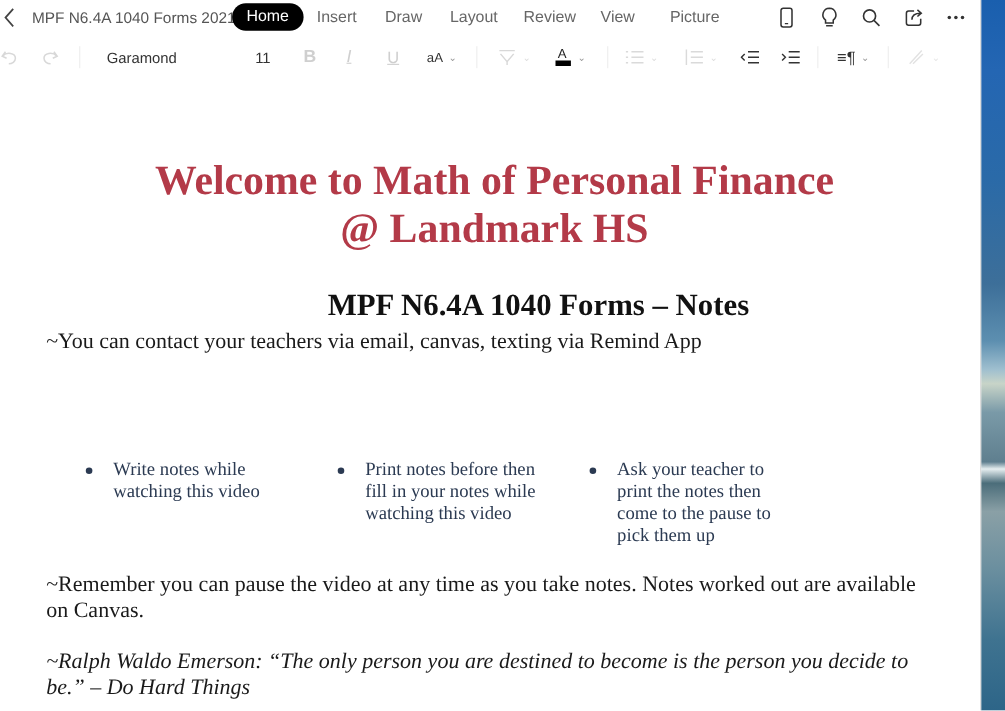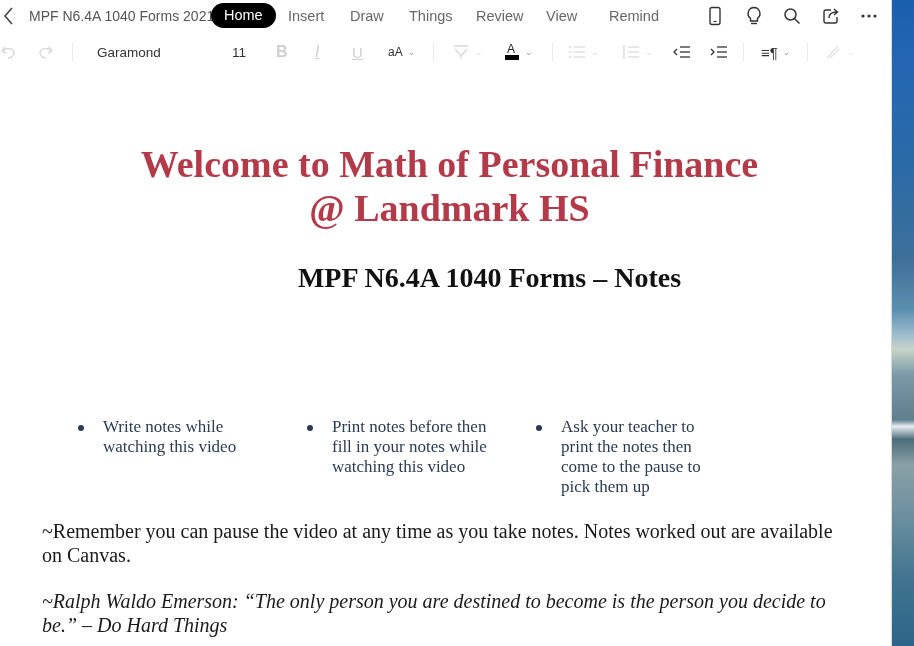--- a/index.html
+++ b/index.html
@@ -63,24 +63,24 @@
     <div class="back-btn">
       <svg width="14" height="20" viewBox="0 0 14 20">
           <path d="M10 2 L3 10 L10 18" fill="none" stroke="#444" stroke-width="1.6"></path>
         </svg>
     </div>
     <span class="doc-title">MPF N6.4A 1040 Forms 2021</span>
 
     <span class="tab active" style="left:211px">Home</span>
     <span class="tab" style="left:288px">Insert</span>
     <span class="tab" style="left:350px">Draw</span>
-    <span class="tab" style="left:409px">Things</span>
+    <span class="tab" style="left:409px">Layout</span>
     <span class="tab" style="left:476px">Review</span>
     <span class="tab" style="left:546px">View</span>
-    <span class="tab" style="left:609px">Remind</span>
+    <span class="tab" style="left:609px">Picture</span>
 
     <div class="top-icon" style="left:704px">
       <svg width="14" height="20" viewBox="0 0 14 20">
           <rect x="2" y="1.5" width="10" height="17" rx="2" fill="none" stroke="#333" stroke-width="1.4"></rect>
           <line x1="5.5" y1="15.5" x2="8.5" y2="15.5" stroke="#333" stroke-width="1.2"></line>
         </svg>
     </div>
     <div class="top-icon" style="left:743px">
       <svg width="16" height="20" viewBox="0 0 16 20">
           <path d="M8 1.5 a6 6 0 0 0 -3.5 10.8 V15 h7 v-2.7 A6 6 0 0 0 8 1.5 Z" fill="none" stroke="#333" stroke-width="1.4"></path>
@@ -209,20 +209,21 @@
     </div>
   </div>
 
   <div class="doc">
 
     <div class="welcome l2">@ Landmark HS</div>
     <div class="welcome l1">Welcome to Math of Personal Finance</div>
 
     <div class="notes-title">MPF N6.4A 1040 Forms – Notes</div>
 
+    <div class="para p1">~You can contact your teachers via email, canvas, texting via Remind App</div>
 
     <div class="bullet" style="left:78px">
       <span class="dot"></span>
       <span class="txt" style="width:150px">Write notes while watching this video</span>
     </div>
     <div class="bullet" style="left:307px">
       <span class="dot"></span>
       <span class="txt" style="width:170px">Print notes before then fill in your notes while watching this video</span>
     </div>
     <div class="bullet" style="left:536px">

